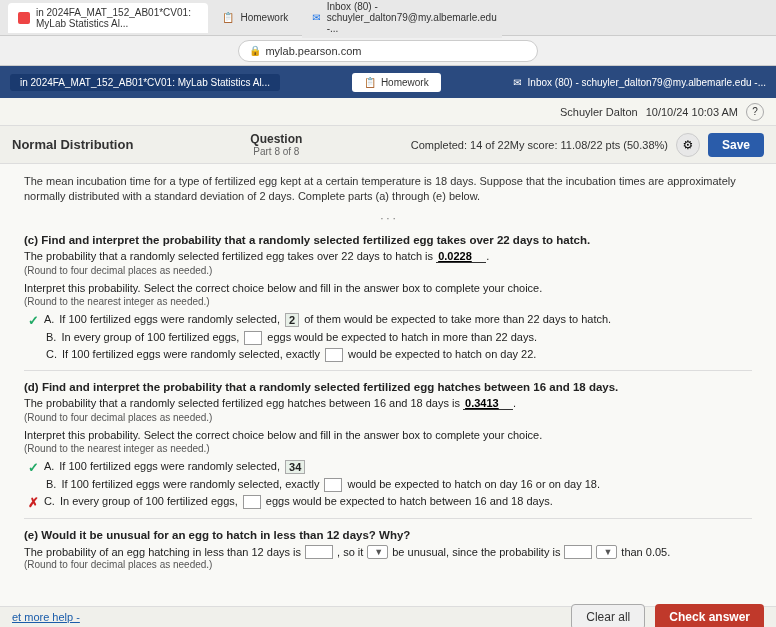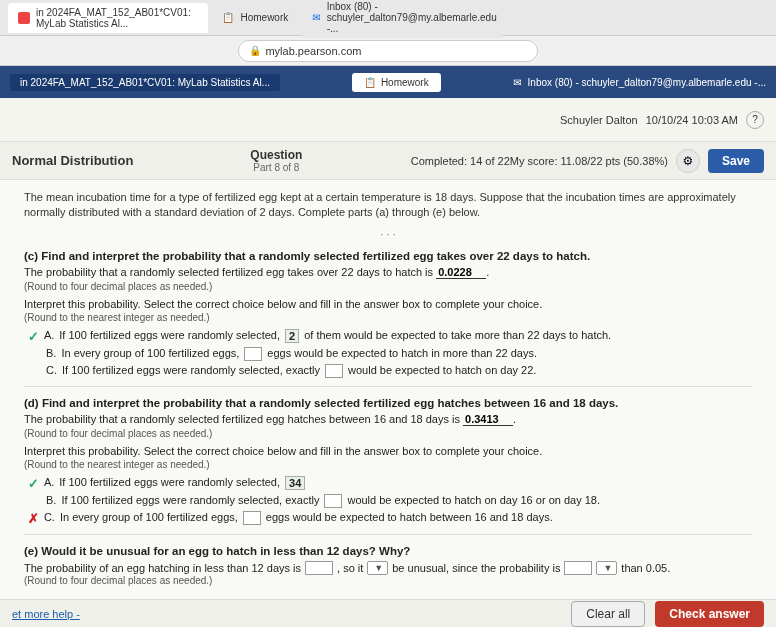--- a/index.html
+++ b/index.html
@@ -110,21 +110,21 @@
       color: #fff;
       font-size: 10px;
       display: flex;
       align-items: center;
       gap: 6px;
     }
 
     
     .info-bar {
       background: #f5f5f0;
-      height: 44px;
+      height: 28px;
       display: flex;
       align-items: center;
       justify-content: flex-end;
       padding: 0 12px;
       border-bottom: 1px solid #ddd;
       font-size: 11px;
       color: #333;
       gap: 8px;
     }
 
@@ -224,20 +224,21 @@
       display: inline-block;
       border-bottom: 1.5px solid #333;
       min-width: 50px;
       padding: 0 2px;
       font-size: 11px;
       color: #000;
     }
     .answer-filled {
       color: #000;
       font-weight: bold;
+      text-decoration: underline;
     }
     .round-note {
       font-size: 10px;
       color: #555;
       margin-bottom: 6px;
     }
     .interpret-text {
       font-size: 11px;
       margin-bottom: 2px;
     }
@@ -305,21 +306,21 @@
       border-radius: 2px;
     }
     .dropdown-arrow { font-size: 9px; color: #555; }
 
     
     .bottom-bar {
       position: absolute;
       bottom: 0;
       left: 0;
       right: 0;
-      height: 28px;
+      height: 21px;
       background: #f0f0eb;
       border-top: 1px solid #ddd;
       display: flex;
       align-items: center;
       padding: 0 12px;
       justify-content: space-between;
     }
     .more-link {
       font-size: 11px;
       color: #1a5caa;

